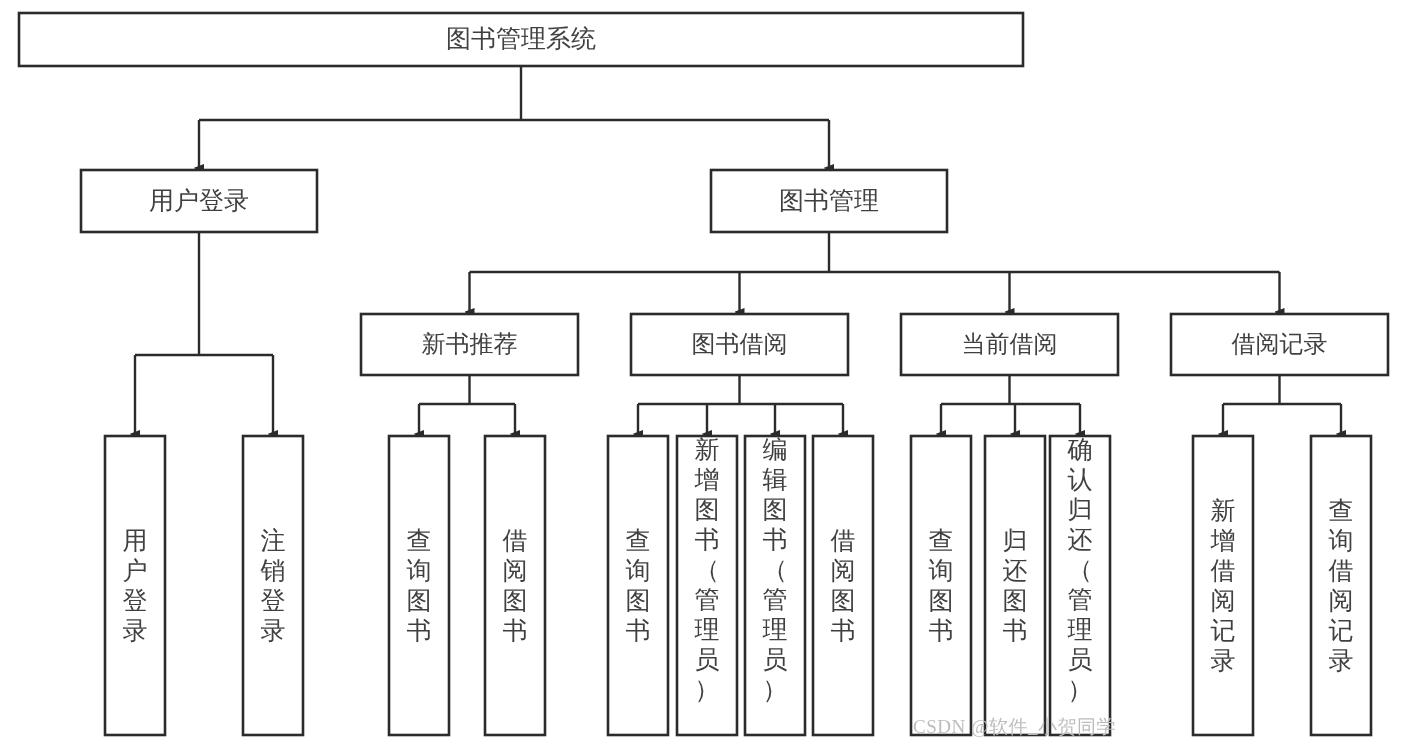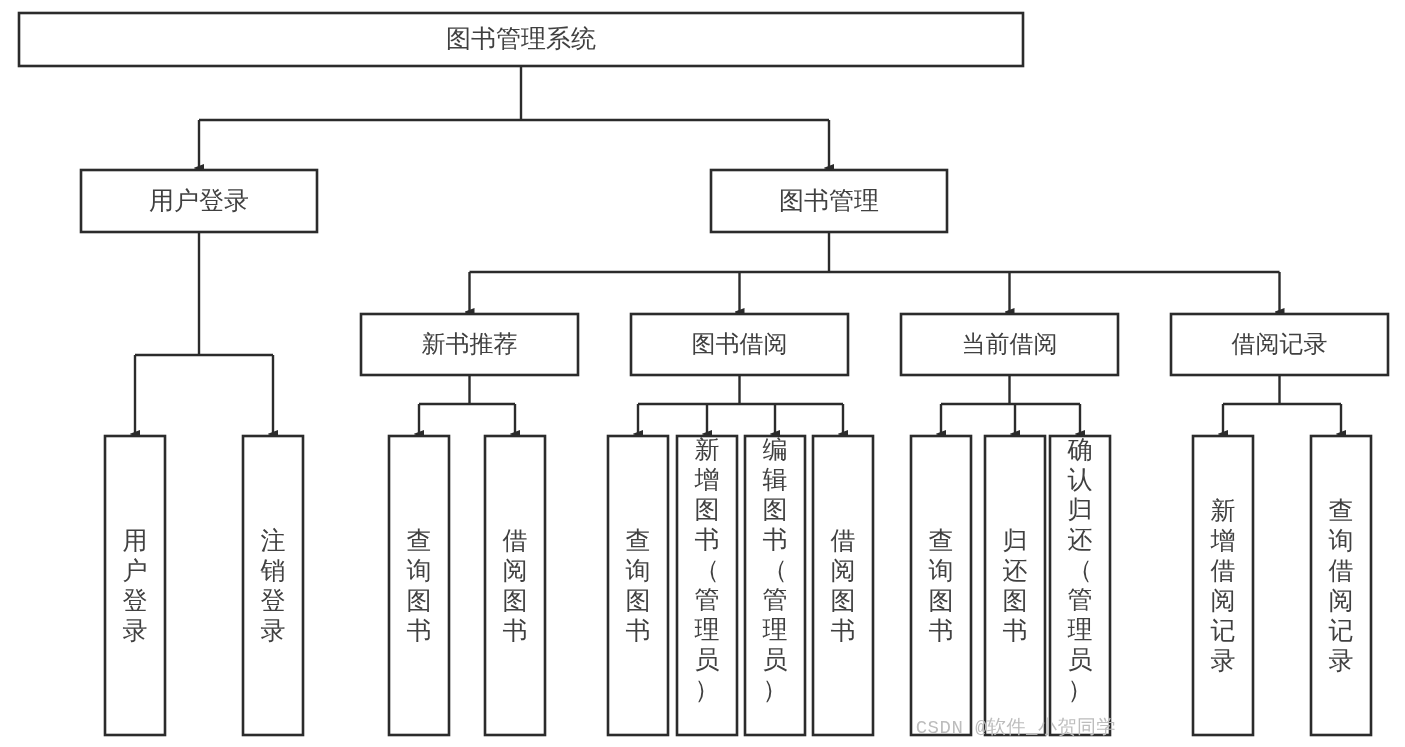--- a/index.html
+++ b/index.html
@@ -52,21 +52,21 @@
   .arrow-head {
     fill: #2b2b2b;
     stroke: none;
   }
   .watermark {
     position: absolute;
     right: 12px;
     bottom: 7px;
     color: #bdbdbd;
     font-size: 19px;
-    font-family: Liberation Mono, monospace;
+    font-family: Liberation Serif, serif;
     letter-spacing: 0.5px;
     white-space: nowrap;
     pointer-events: none;
   }
 </style>
 </head>
 <body>
 
 <div id="diagram-root">
   <svg id="tree-svg" width="1405" height="747" viewBox="0 0 1405 747" xmlns="http://www.w3.org/2000/svg">

